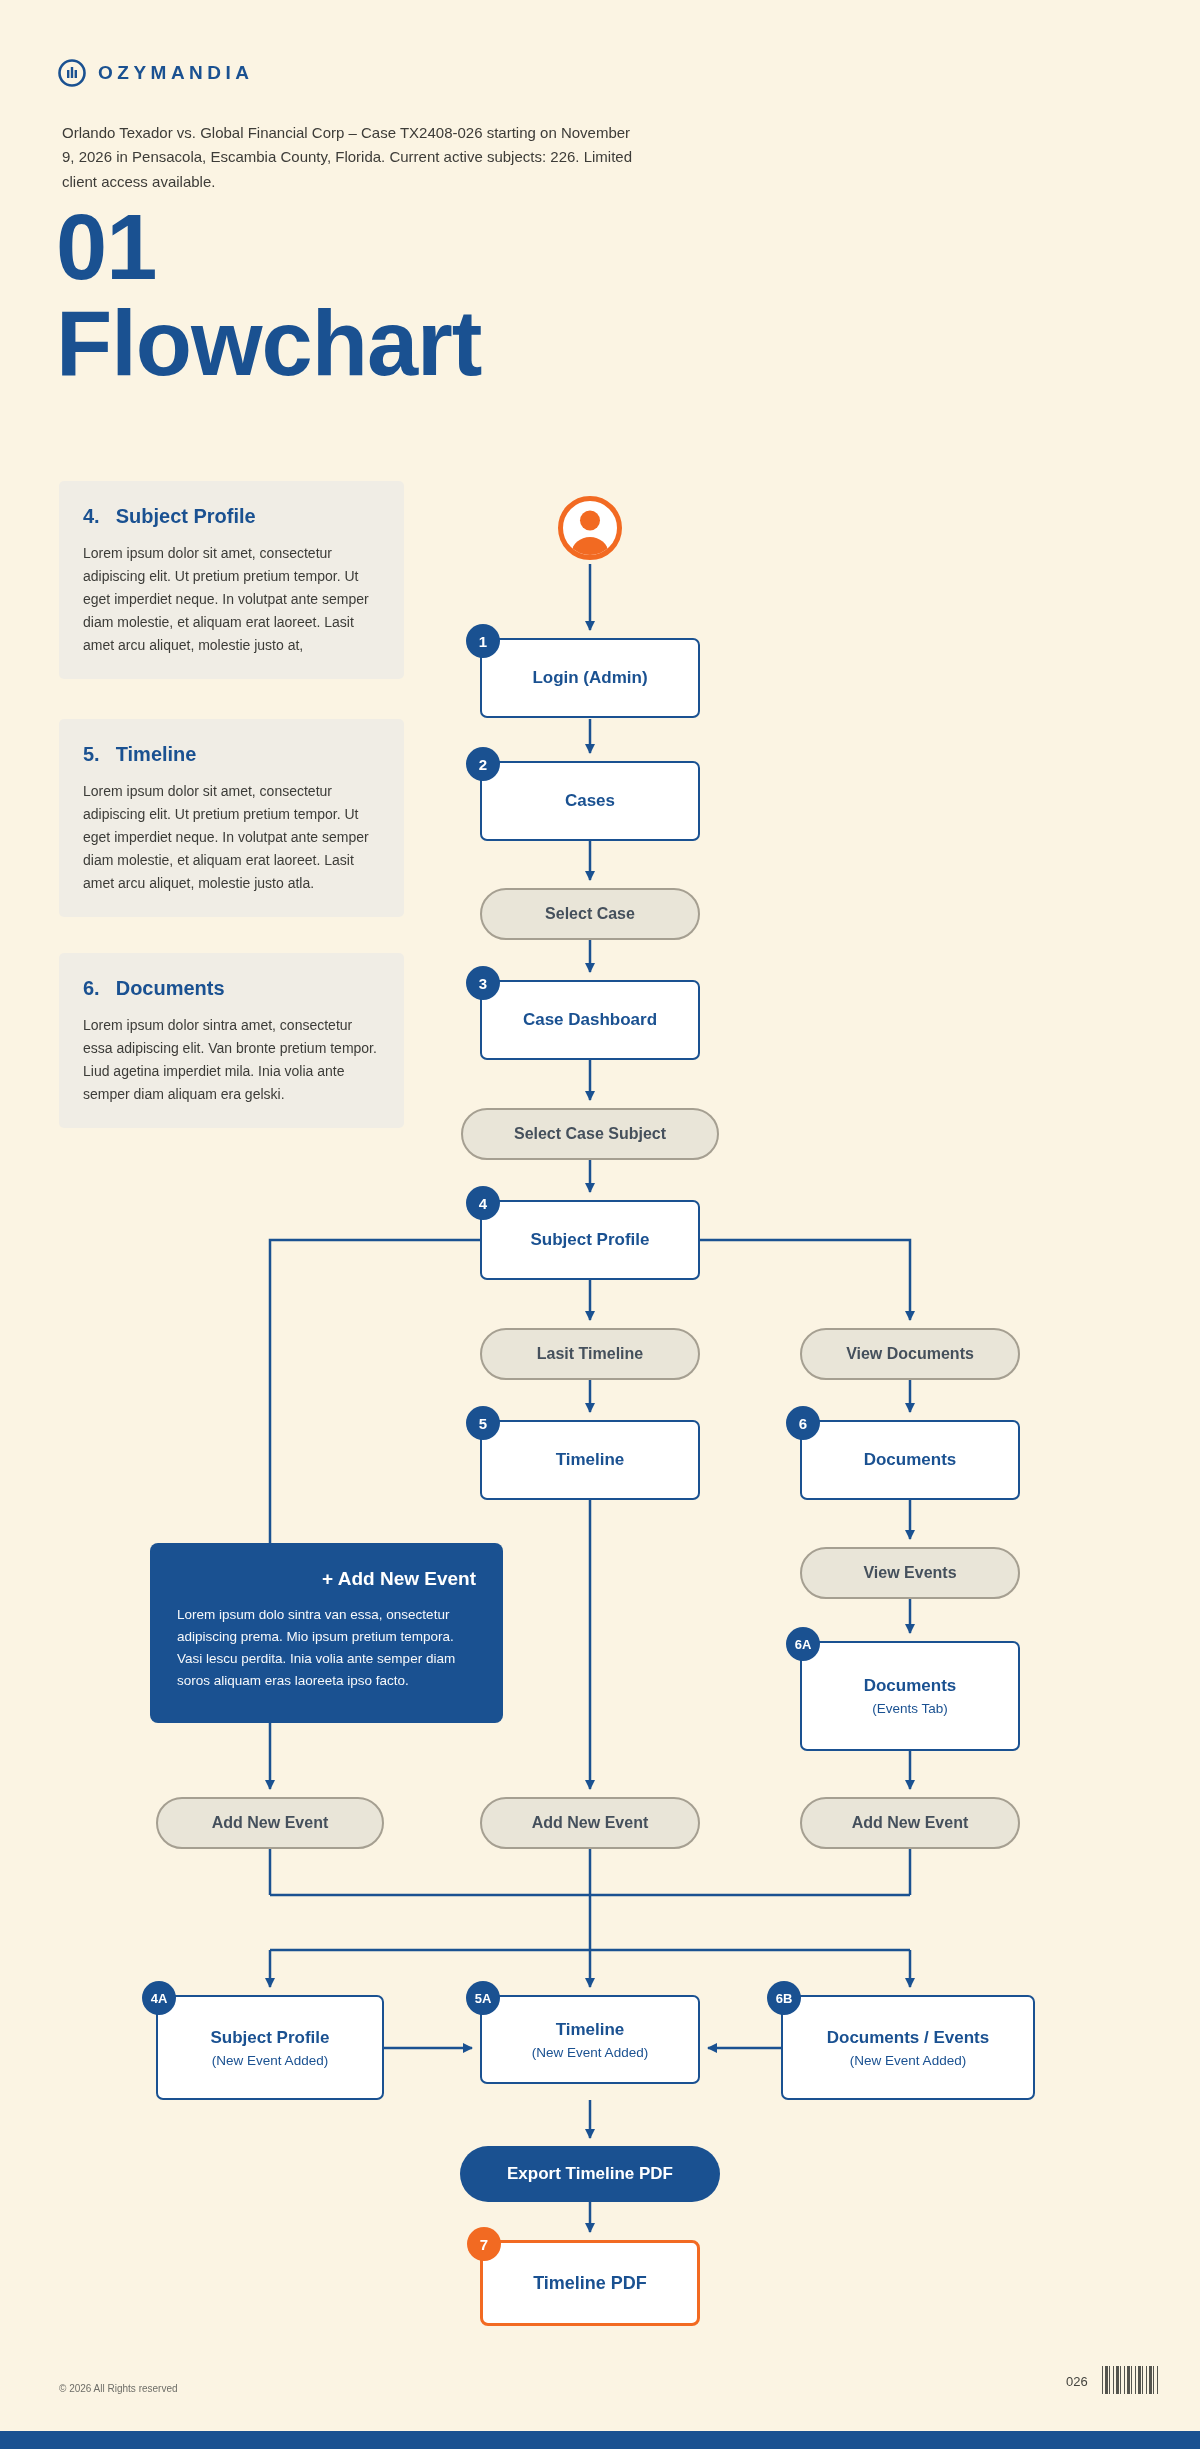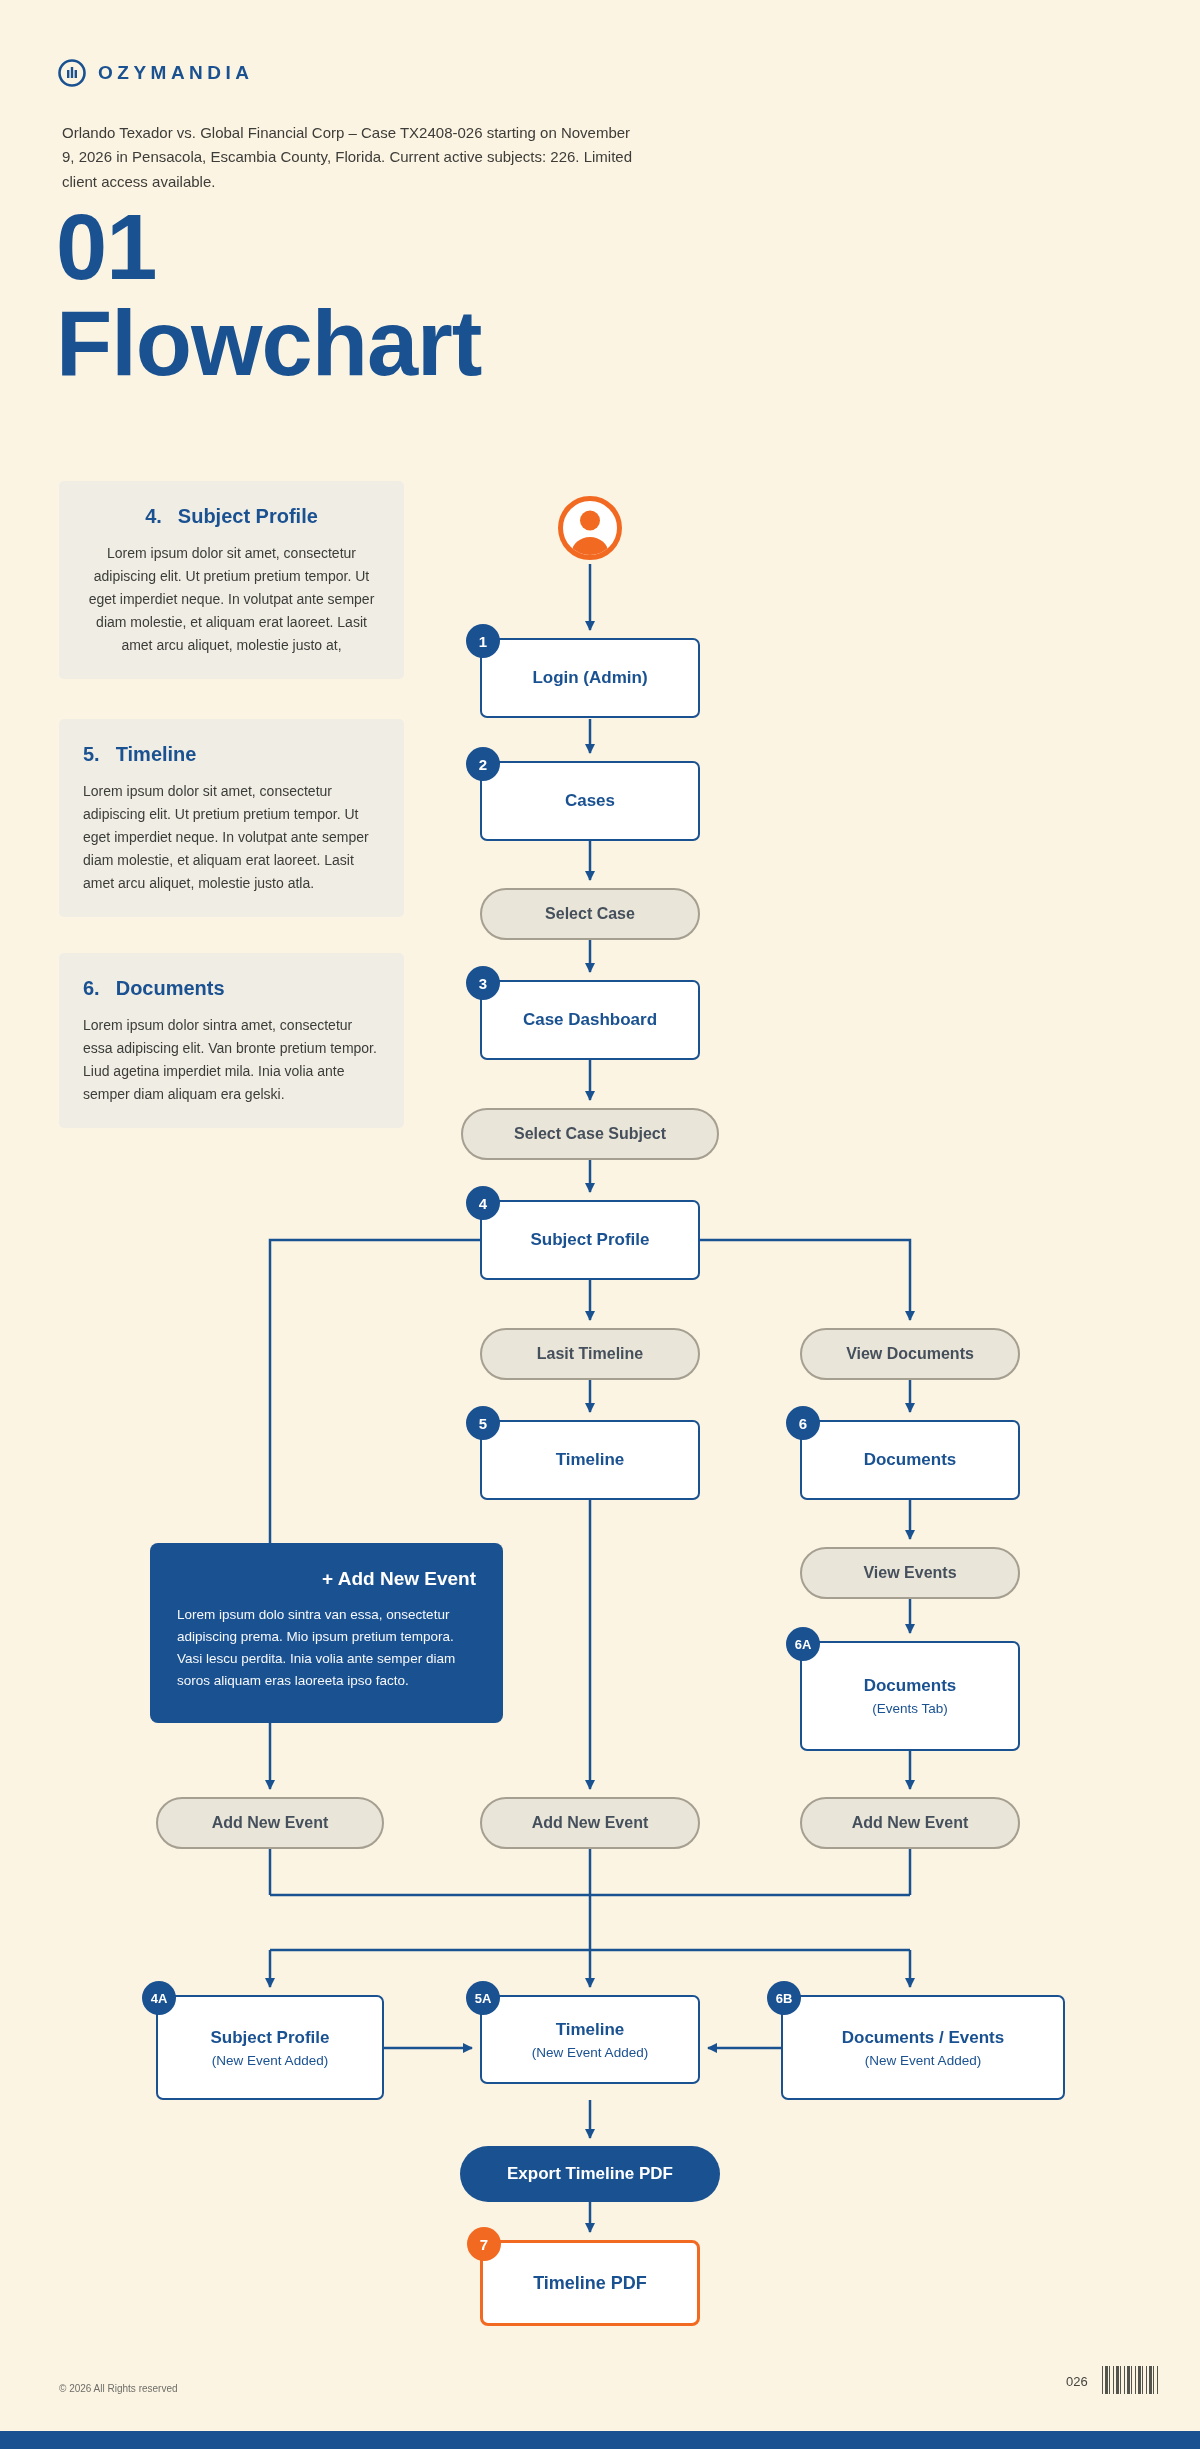--- a/index.html
+++ b/index.html
@@ -168,21 +168,21 @@
     <span class="logo-text">OZYMANDIA</span>
   </div>
 
   <p class="intro">Orlando Texador vs. Global Financial Corp – Case TX2408-026 starting on November 9, 2026 in Pensacola, Escambia County, Florida. Current  active subjects: 226. Limited client access available.</p>
 
   <div class="headline">
     <div>01</div>
     <div>Flowchart</div>
   </div>
 
-  <div class="note" style="left:59px;top:481px;width:345px;text-align:center;">
+  <div class="note" style="left:59px;top:481px;width:345px;">
     <h3><span>4.</span><span class="nt">Subject Profile</span></h3>
     <p>Lorem ipsum dolor sit amet, consectetur adipiscing elit. Ut pretium pretium tempor. Ut eget imperdiet neque. In volutpat ante semper diam molestie, et aliquam erat laoreet. Lasit amet arcu aliquet, molestie justo at,</p>
   </div>
   <div class="note" style="left:59px;top:719px;width:345px;">
     <h3><span>5.</span><span class="nt">Timeline</span></h3>
     <p>Lorem ipsum dolor sit amet, consectetur adipiscing elit. Ut pretium pretium tempor. Ut eget imperdiet neque. In volutpat ante semper diam molestie, et aliquam erat laoreet. Lasit amet arcu aliquet, molestie justo atla.</p>
   </div>
   <div class="note" style="left:59px;top:953px;width:345px;">
     <h3><span>6.</span><span class="nt">Documents</span></h3>
     <p>Lorem ipsum dolor sintra amet, consectetur essa adipiscing elit. Van bronte pretium tempor. Liud agetina imperdiet mila. Inia volia ante semper diam  aliquam era gelski.</p>
@@ -276,21 +276,21 @@
   <div class="node box stack" style="left:156px;top:1995px;width:228px;height:105px;">
     <span class="badge two">4A</span>
     <span class="main">Subject Profile</span>
     <span class="sub">(New Event Added)</span>
   </div>
   <div class="node box stack" style="left:480px;top:1995px;width:220px;height:89px;">
     <span class="badge two">5A</span>
     <span class="main">Timeline</span>
     <span class="sub">(New Event Added)</span>
   </div>
-  <div class="node box stack" style="left:781px;top:1995px;width:284px;height:105px;">
+  <div class="node box stack" style="left:781px;top:1995px;width:254px;height:105px;">
     <span class="badge two">6B</span>
     <span class="main">Documents / Events</span>
     <span class="sub">(New Event Added)</span>
   </div>
 
   <div class="node pill-dark" style="left:460px;top:2146px;width:260px;height:56px;">
     <span>Export Timeline PDF</span>
   </div>
 
   <div class="node box-orange" style="left:480px;top:2240px;width:220px;height:86px;">

